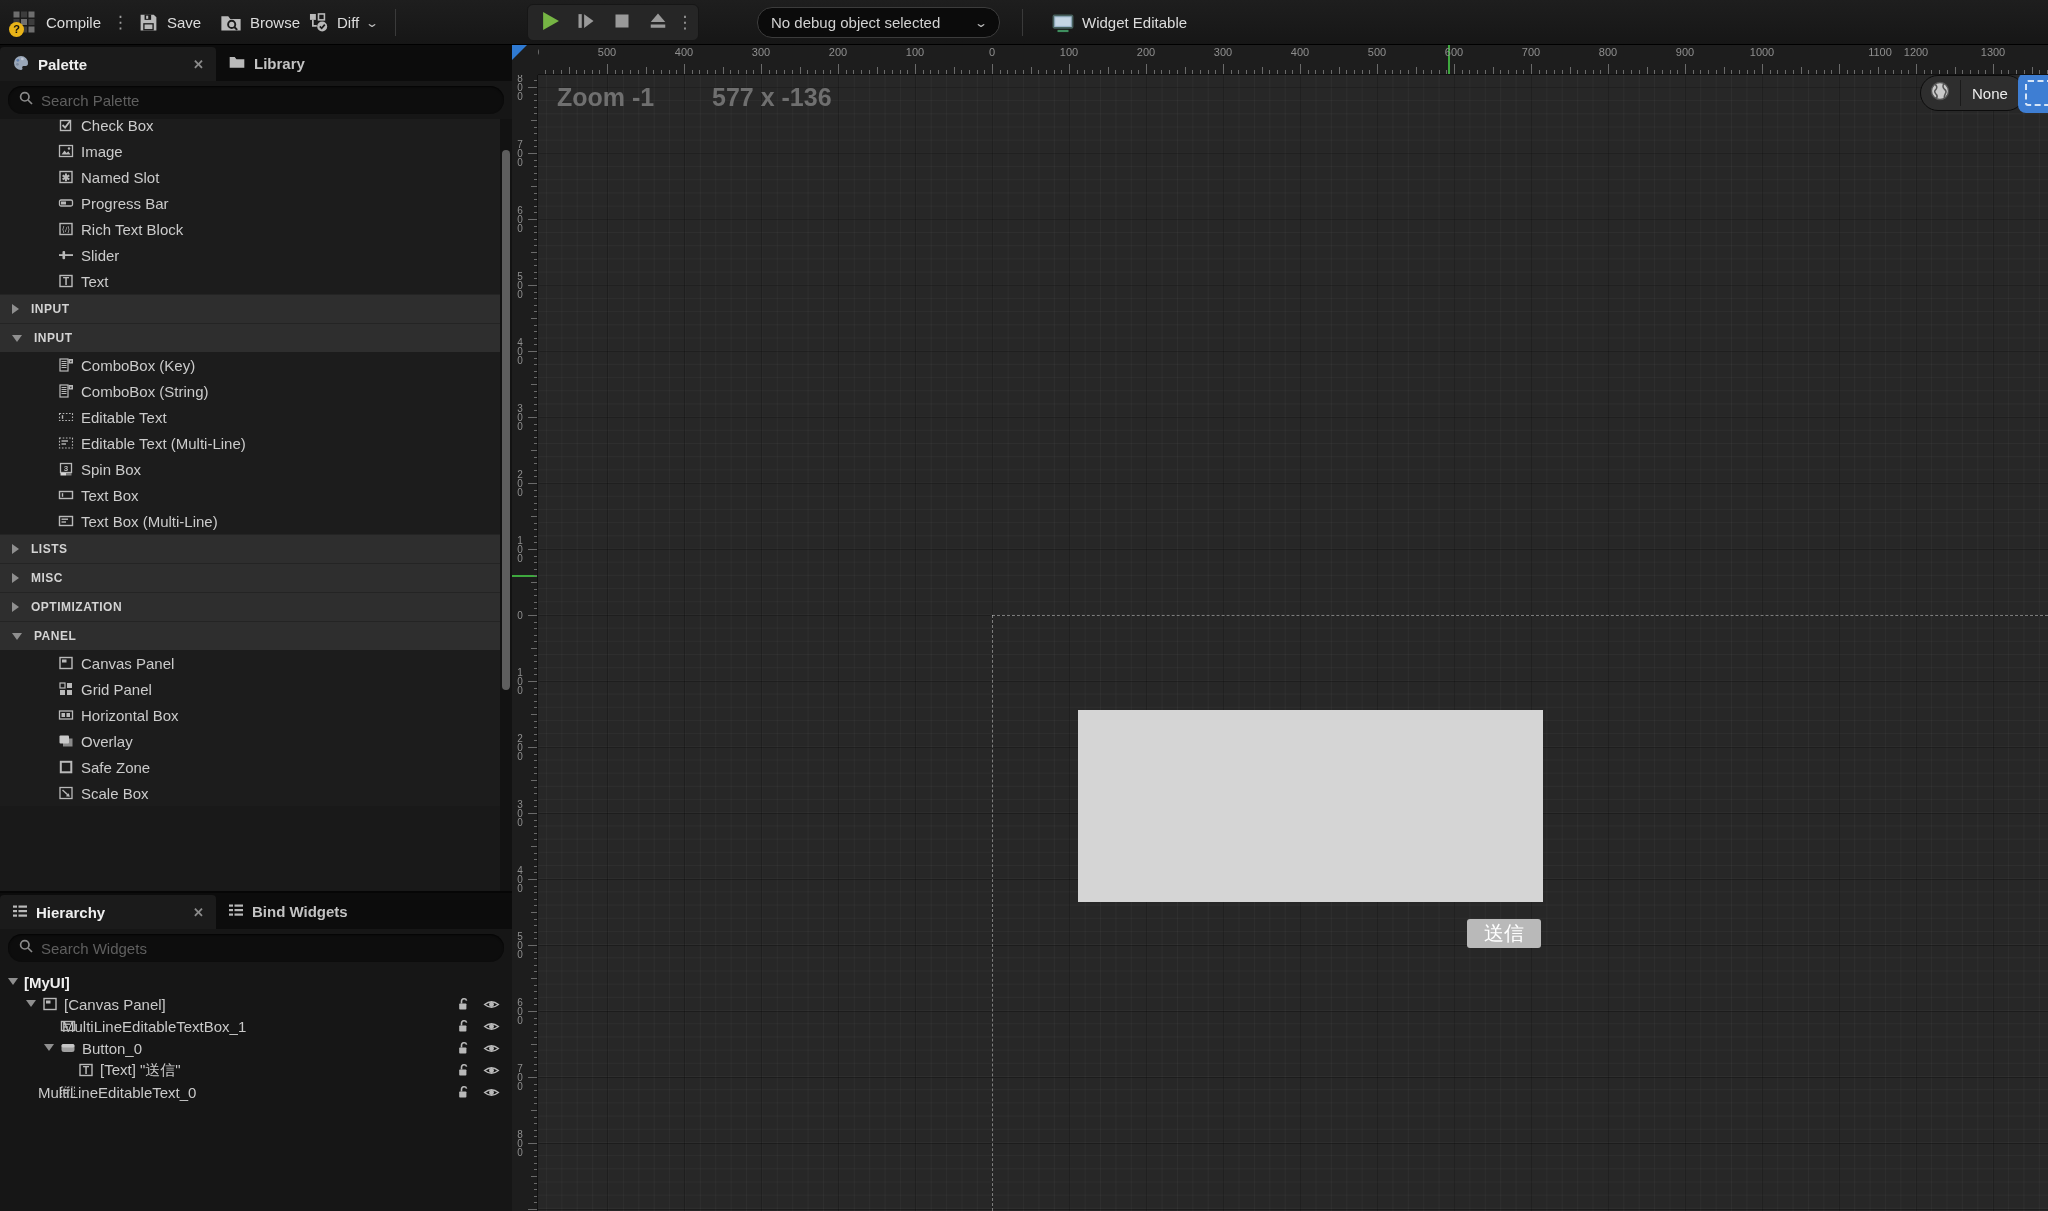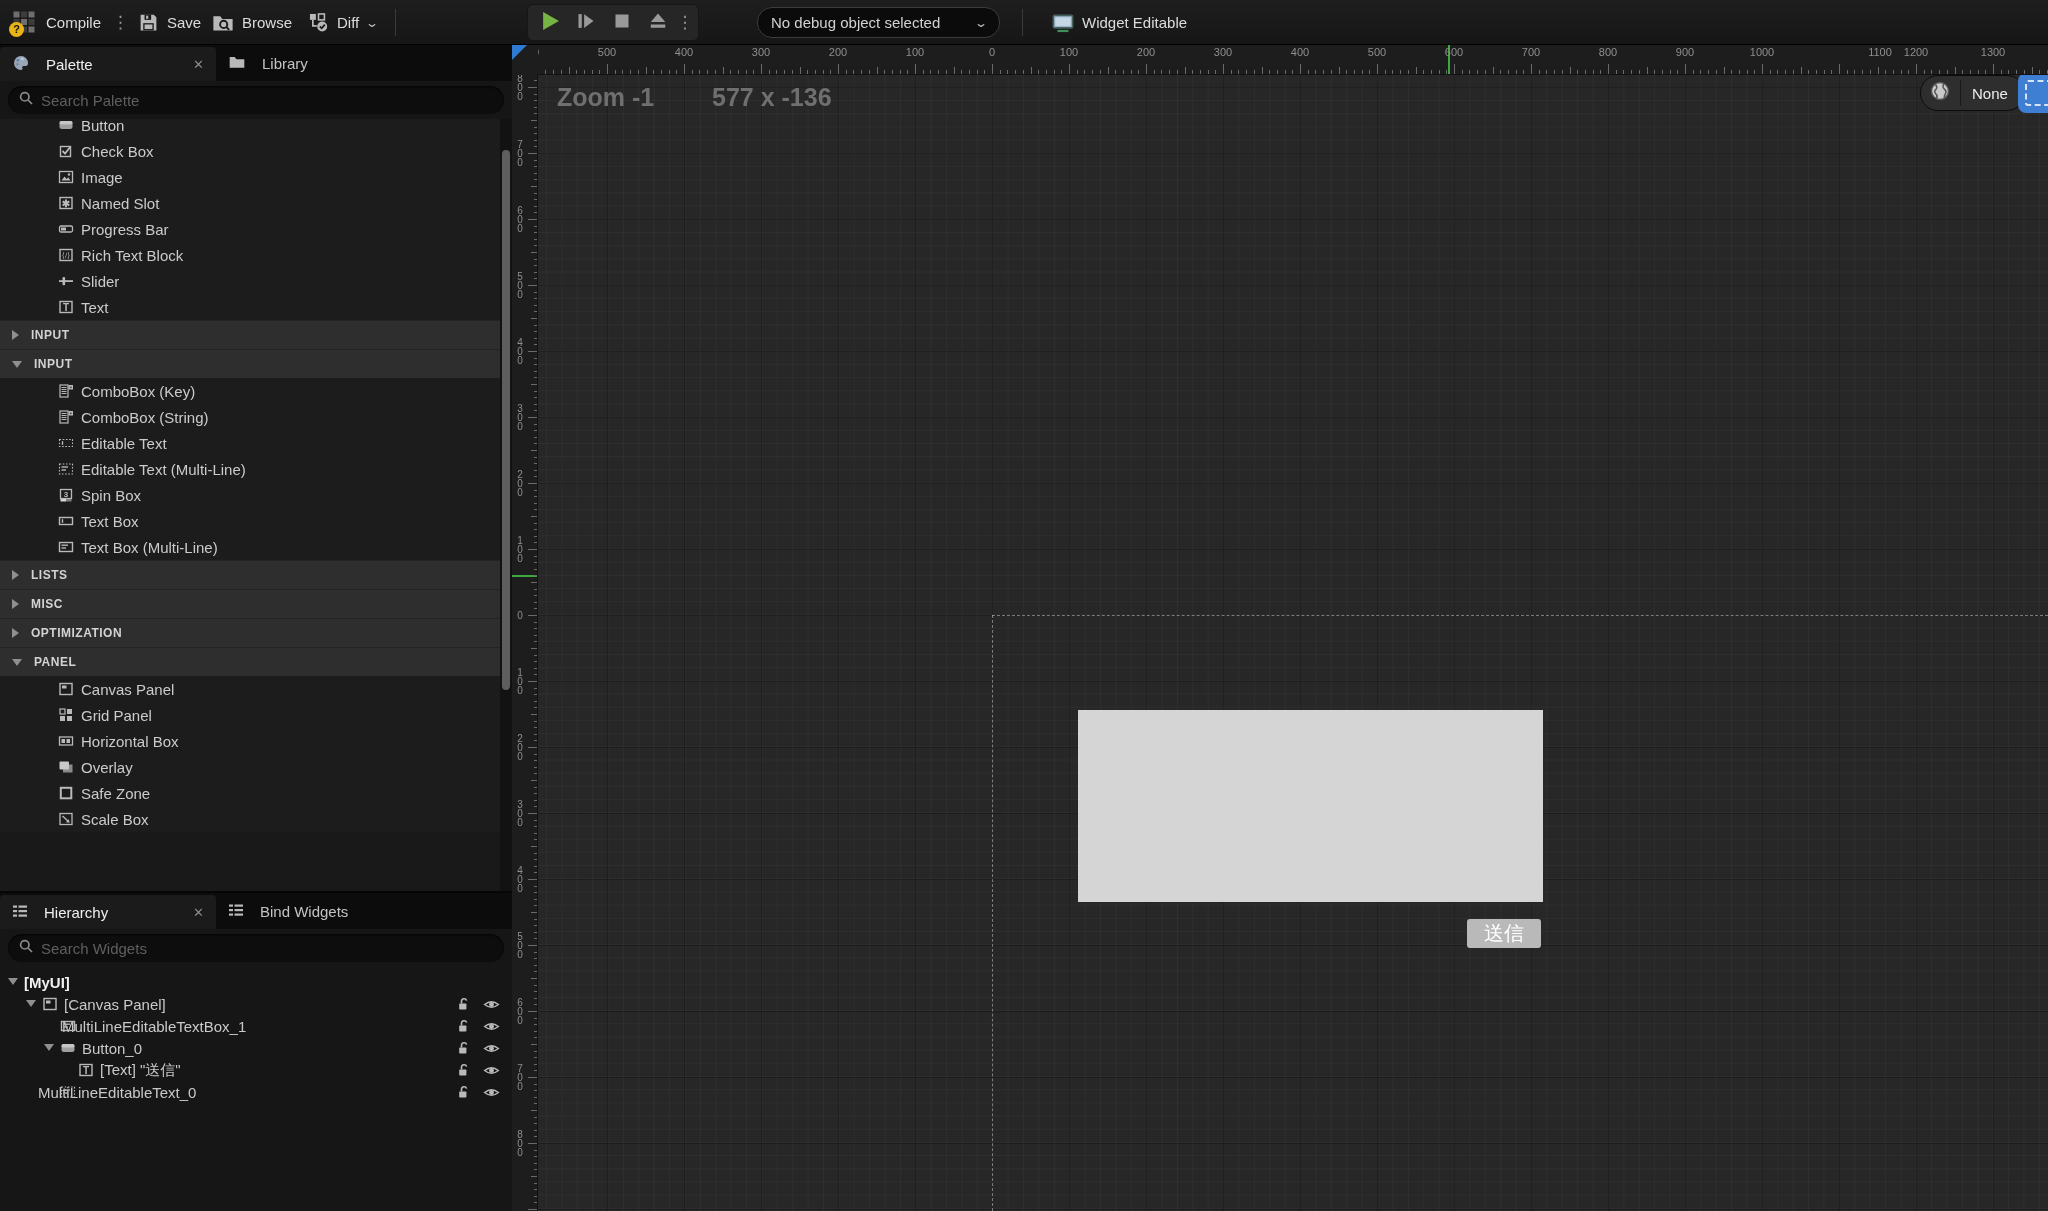--- a/index.html
+++ b/index.html
@@ -21,21 +21,21 @@
   .pg-btn { width:36px; height:31px; display:flex; align-items:center; justify-content:center; }
   .vdots { color:#9a9a9a; font-size:17px; letter-spacing:0; width:18px; text-align:center; }
   #debug-dropdown { position:absolute; left:757px; top:7px; width:243px; height:31px;
     background:#0b0b0b; border:1px solid #3c3c3c; border-radius:15px; display:flex; align-items:center;
     justify-content:space-between; padding:0 13px; color:#d2d2d2; font-size:15px; }
   .chev { color:#bdbdbd; font-size:12px; transform:scaleX(1.4); }
 
   
   #left-col { position:absolute; left:0; top:45px; width:512px; height:1166px; background:#141414; z-index:40; }
   .tabbar { position:relative; height:36px; background:#0c0c0c; display:flex; align-items:stretch; }
-  .tab { display:flex; align-items:center; gap:16px; padding:0 12px; font-size:15px; color:#c3c3c3; }
+  .tab { display:flex; align-items:center; gap:8px; padding:0 12px; font-size:15px; color:#c3c3c3;font-weight:bold; }
   .tab.active { background:#1b1b1b; color:#efefef; border-radius:4px 4px 0 0; margin-top:2px; }
   .tab .xclose { color:#8a8a8a; font-size:13px; margin-left:14px; }
   .searchrow { height:38px; background:#161616; padding:5px 8px; }
   .searchpill { height:28px; background:#0d0d0d; border-radius:14px; display:flex; align-items:center;
     gap:7px; padding:0 10px; box-shadow:inset 0 1px 2px rgba(0,0,0,.8); }
   .searchpill .ph { color:#5f5f5f; font-size:15px; }
 
   
   #palette-section { position:absolute; left:0; top:0; width:512px; height:846px; overflow:hidden; background:#191919; }
   #palette-list { position:absolute; left:0; top:74px; width:512px; bottom:0; overflow:hidden; background:#191919; }
@@ -133,21 +133,21 @@
         <svg width="21" height="21" viewBox="0 0 16 16" xmlns="http://www.w3.org/2000/svg">
           <path d="M2 2 h10 l2 2 v10 h-12z" fill="#b9b9b9"></path>
           <rect x="5" y="2" width="5" height="4" fill="#1a1a1a"></rect>
           <rect x="6.2" y="2.8" width="1.6" height="2.4" fill="#b9b9b9"></rect>
           <rect x="4" y="8.5" width="8" height="5.5" fill="#1a1a1a"></rect>
           <rect x="5" y="9.5" width="6" height="3.5" fill="#b9b9b9"></rect>
         </svg>
       </span>
     <span>Save</span>
   </div>
-  <div class="tbtn" style="left:212px">
+  <div class="tbtn" style="left:220px">
     <span>
         <svg width="22" height="22" viewBox="0 0 16 16" xmlns="http://www.w3.org/2000/svg">
           <path d="M1 3 h5 l1.5 2 h7.5 v8.5 h-14z" fill="#b9b9b9"></path>
           <circle cx="8.5" cy="9" r="2.6" fill="none" stroke="#1a1a1a" stroke-width="1.4"></circle>
           <line x1="10.4" y1="10.9" x2="12.5" y2="13" stroke="#1a1a1a" stroke-width="1.4"></line>
         </svg>
       </span>
     <span>Browse</span>
   </div>
   <div class="tbtn" style="left:308px">
@@ -233,29 +233,20 @@
     <div class="searchrow">
       <div class="searchpill">
         <span><svg width="16" height="16" viewBox="0 0 16 16" xmlns="http://www.w3.org/2000/svg">
               <circle cx="6.8" cy="6.8" r="4.2" fill="none" stroke="#8a8a8a" stroke-width="1.7"></circle>
               <line x1="10" y1="10" x2="14" y2="14" stroke="#8a8a8a" stroke-width="1.7"></line>
             </svg></span>
         <span class="ph">Search Palette</span>
       </div>
     </div>
     <div id="palette-list">
-        <div class="pal-item">
-          <span>
-            <svg width="16" height="16" viewBox="0 0 16 16" xmlns="http://www.w3.org/2000/svg">
-              <rect x="1.5" y="4" width="13" height="8" rx="2.5" fill="#9f9f9f"></rect>
-              <rect x="1.5" y="4" width="13" height="3.5" rx="1.7" fill="#c6c6c6"></rect>
-            </svg>
-          </span>
-          <span>Button</span>
-        </div>
         <div class="pal-item">
           <span>
             <svg width="16" height="16" viewBox="0 0 16 16" xmlns="http://www.w3.org/2000/svg">
               <rect x="2.5" y="3.5" width="10" height="10" fill="none" stroke="#b9b9b9" stroke-width="1.4"></rect>
               <path d="M4.5 8 l2.6 2.6 L12.5 3.5" fill="none" stroke="#b9b9b9" stroke-width="1.8"></path>
             </svg>
           </span>
           <span>Check Box</span>
         </div>
         <div class="pal-item">

